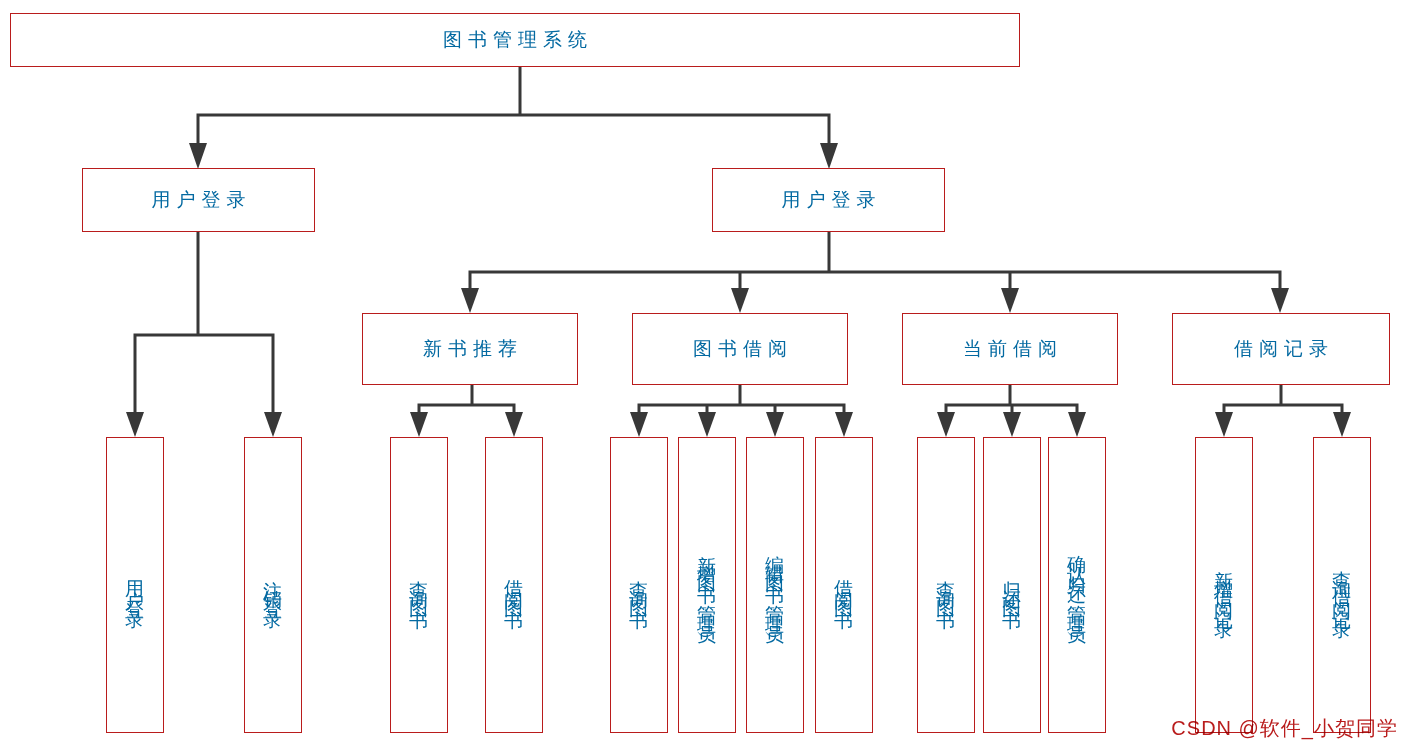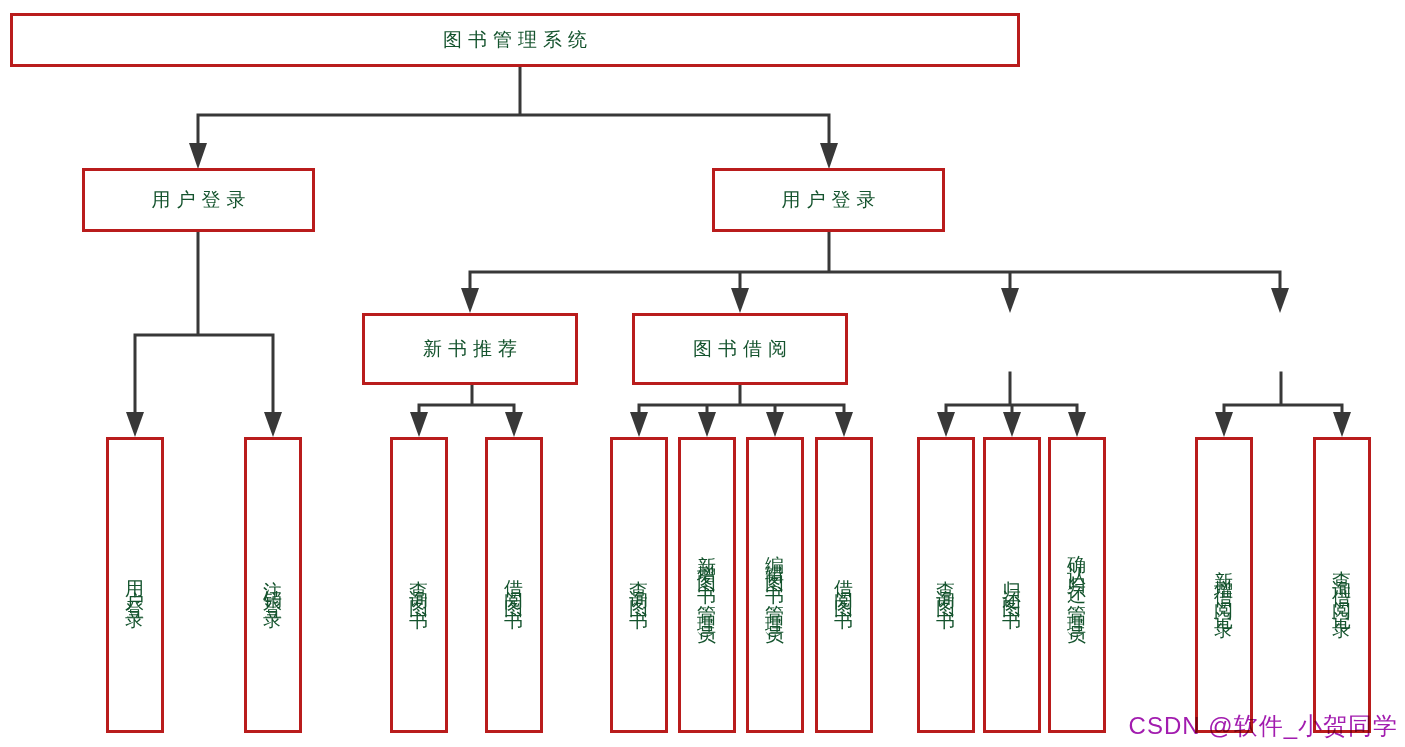--- a/index.html
+++ b/index.html
@@ -18,25 +18,25 @@
   .connectors {
     position: absolute;
     left: 0;
     top: 0;
     pointer-events: none;
   }
   .node {
     position: absolute;
     box-sizing: border-box;
     background: #ffffff;
-    border: 3px solid #b91c1c;
+    border: 1px solid #b91c1c;
     display: flex;
     align-items: center;
     justify-content: center;
-    color: #14532d;
+    color: #0369a1;
   }
   .hbox {
     font-size: 19px;
     letter-spacing: 6px;
     padding-left: 6px; 
     white-space: nowrap;
   }
   .root-box {
     left: 10px; top: 13px; width: 1010px; height: 54px;
   }
@@ -52,23 +52,23 @@
     text-orientation: mixed;
     font-size: 19px;
     letter-spacing: 10px;
     line-height: 1;
     white-space: nowrap;
   }
   .watermark {
     position: absolute;
     right: 7px;
     bottom: 5px;
-    font-size: 24px;
+    font-size: 20px;
     letter-spacing: 1px;
-    color: #a21caf;
+    color: #b91c1c;
     mix-blend-mode: multiply;
     white-space: nowrap;
     z-index: 5;
   }
 </style>
 </head>
 <body>
 
 <div class="canvas">
 
@@ -105,20 +105,22 @@
     </g>
   </svg>
 
   <div class="node hbox root-box">图书管理系统</div>
 
   <div class="node hbox l2-box" style="left:82px">用户登录</div>
   <div class="node hbox l2-box" style="left:712px">用户登录</div>
 
   <div class="node hbox l3-box" style="left:362px">新书推荐</div>
   <div class="node hbox l3-box" style="left:632px">图书借阅</div>
+  <div class="node hbox l3-box" style="left:902px">当前借阅</div>
+  <div class="node hbox l3-box" style="left:1172px;width:218px">借阅记录</div>
 
   <div class="node vbox" style="left:106px">
     <span class="vtext">用户登录</span>
   </div>
   <div class="node vbox" style="left:244px">
     <span class="vtext">注销登录</span>
   </div>
 
   <div class="node vbox" style="left:390px">
     <span class="vtext">查询图书</span>

